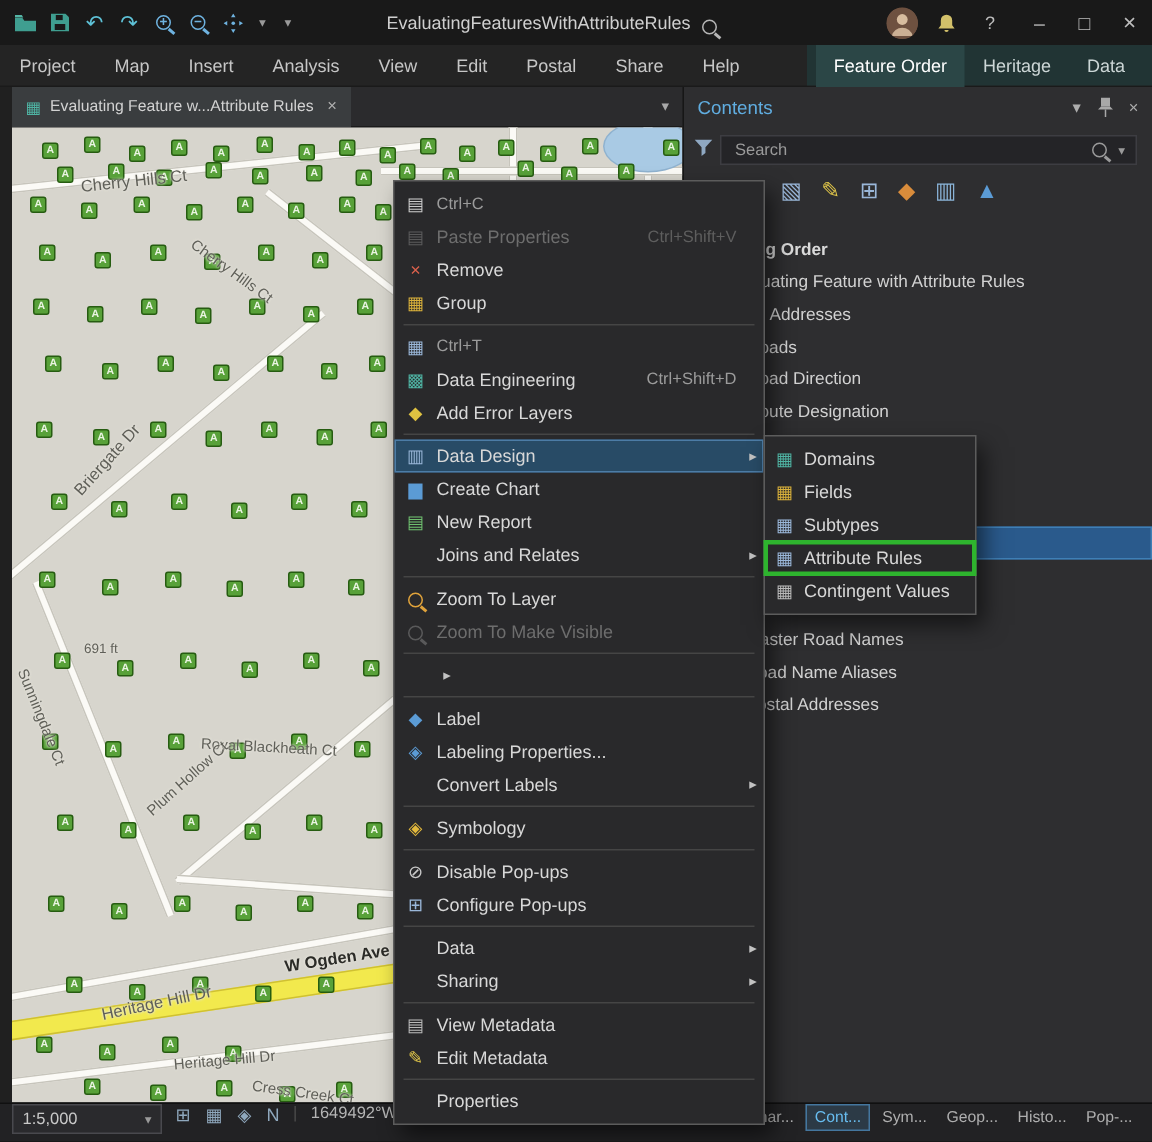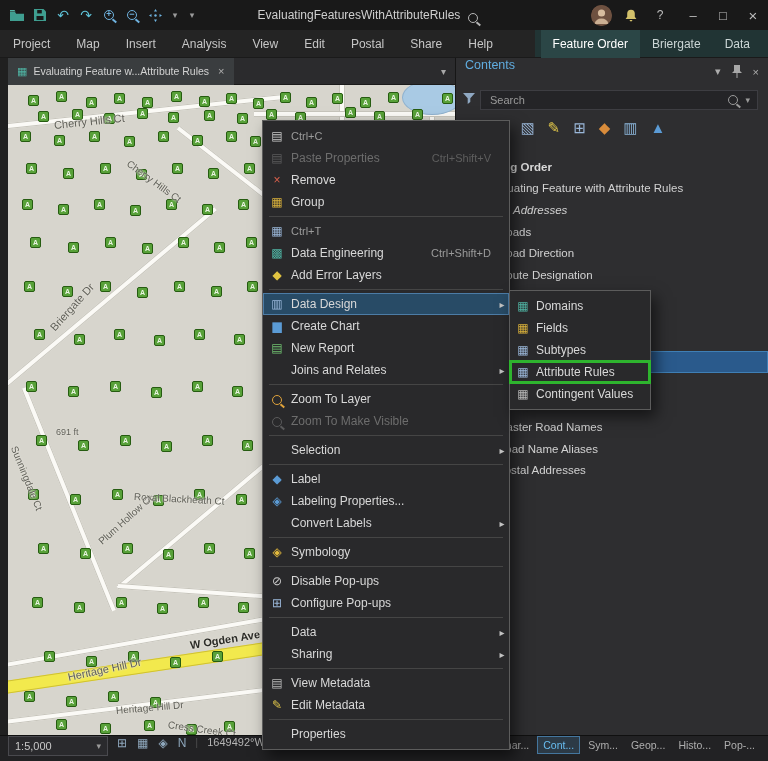--- a/index.html
+++ b/index.html
@@ -34,21 +34,21 @@
   
   .map{position:absolute;left:8px;top:85px;width:447px;height:650px;background:#d7d5cd;overflow:hidden}
   .street{position:absolute;height:4px;background:#fbfaf6;border-top:1px solid #c7c5bc;border-bottom:1px solid #c7c5bc;transform-origin:0 50%}
   .street.hwy{height:11px;background:#f2e94d;border-color:#cfc033}
   .pond{position:absolute;left:394px;top:-5px;width:58px;height:33px;background:#a9cae4;border:1px solid #8fb2cf;border-radius:50%}
   .mlabel{position:absolute;color:#5f5f58;white-space:nowrap;transform-origin:0 50%;text-shadow:0 0 2px #e6e4dc,0 0 2px #e6e4dc}
   .mlabel.dark{color:#2b2b27;font-weight:bold}
   .sym{position:absolute;width:11px;height:11px;background:#58a139;border:1px solid #265c11;border-radius:2px;display:flex;align-items:center;justify-content:center;font-size:7px;font-weight:bold;color:#eaf4e2;box-sizing:border-box}
   
   .contents{position:absolute;left:455px;top:58px;width:313px;height:677px;background:#2e2e30;border-left:1px solid #161616;box-sizing:border-box}
-  .ct-head{display:flex;height:27px;padding:0 9px}
+  .ct-head{display:flex;align-items:center;height:27px;padding:0 9px}
   .ct-title{font-size:12.5px;color:#60ade0;flex:1}
   .ct-hicon{color:#adadad;font-size:11px;margin-left:11px;display:inline-flex;align-items:center}
   .funnel{position:absolute;left:7px;top:35px}
   .ct-search{position:absolute;left:24px;right:10px;top:32px;height:20px;background:#242427;border:1px solid #3d3d42;display:flex;align-items:center;padding:0 7px;box-sizing:border-box}
   .ct-search input{background:transparent;border:none;outline:none;color:#bdbdbd;font-size:11px;flex:1;font-family:inherit;min-width:0}
   .ct-search input::placeholder{color:#9a9a9a}
   .ct-tools{position:absolute;left:10px;top:62px;display:flex;gap:13px;align-items:center}
   .cticon{font-size:15px;line-height:1}
   .ct-list{position:absolute;left:0;top:0;width:100%;height:100%}
   .ct-row{position:absolute;left:0;width:100%;height:22px;display:flex;align-items:center;font-size:11.5px;color:#d2d2d2;box-sizing:border-box}
@@ -153,21 +153,21 @@
         <div class="rtab">Insert</div>
         <div class="rtab">Analysis</div>
         <div class="rtab">View</div>
         <div class="rtab">Edit</div>
         <div class="rtab">Postal</div>
         <div class="rtab">Share</div>
         <div class="rtab">Help</div>
       </div>
     <div id="ctx-wrap">
         <div class="rtab ctx active">Feature Order</div>
-        <div class="rtab ctx">Briergate</div>
+        <div class="rtab ctx">Heritage</div>
         <div class="rtab ctx">Data</div>
       </div>
   </div>
 
   <div class="map-tabbar">
     <div class="mtab">
       <span class="mticon">▦</span>
       <span>Evaluating Feature w...Attribute Rules</span>
       <span class="mtclose">×</span>
     </div>
@@ -347,21 +347,21 @@
         <span class="cticon" style="color: rgb(138, 180, 216);">▥</span>
         <span class="cticon" style="color: rgb(91, 155, 213);">▲</span>
       </div>
     <div class="ct-list" id="ct-list">
         <div class="ct-row hdr" style="top: 97.5px;">
           <span class="ct-label" style="padding-left: 16px;">Drawing Order</span>
         </div>
         <div class="ct-row" style="top: 119.2px;">
           <span class="ct-label" style="padding-left: 29px;">Evaluating Feature with Attribute Rules</span>
         </div>
-        <div class="ct-row" style="top: 140.9px; font-style: italic;">
+        <div class="ct-row" style="top: 140.9px;">
           <span class="ct-label" style="padding-left: 57px;">Addresses</span>
         </div>
         <div class="ct-row" style="top: 162.6px;">
           <span class="ct-label" style="padding-left: 42px;">Roads</span>
         </div>
         <div class="ct-row" style="top: 184.3px;">
           <span class="ct-label" style="padding-left: 42px;">Road Direction</span>
         </div>
         <div class="ct-row" style="top: 206px;">
           <span class="ct-label" style="padding-left: 42px;">Route Designation</span>
@@ -491,21 +491,20 @@
         <span class="marr"></span>
       </div>
       <div class="mi dis">
         <span class="mico"><span class="mag" style="color: rgb(138, 138, 138);"></span></span>
         <span class="mlab">Zoom To Make Visible</span>
         <span class="marr"></span>
       </div>
       <div class="msep"></div>
       <div class="mi">
         <span class="mico"></span>
-        <span class="mlab">Selection</span>
         <span class="marr">▸</span>
       </div>
       <div class="msep"></div>
       <div class="mi">
         <span class="mico" style="color: rgb(91, 155, 213);">◆</span>
         <span class="mlab">Label</span>
         <span class="marr"></span>
       </div>
       <div class="mi">
         <span class="mico" style="color: rgb(91, 155, 213);">◈</span>

